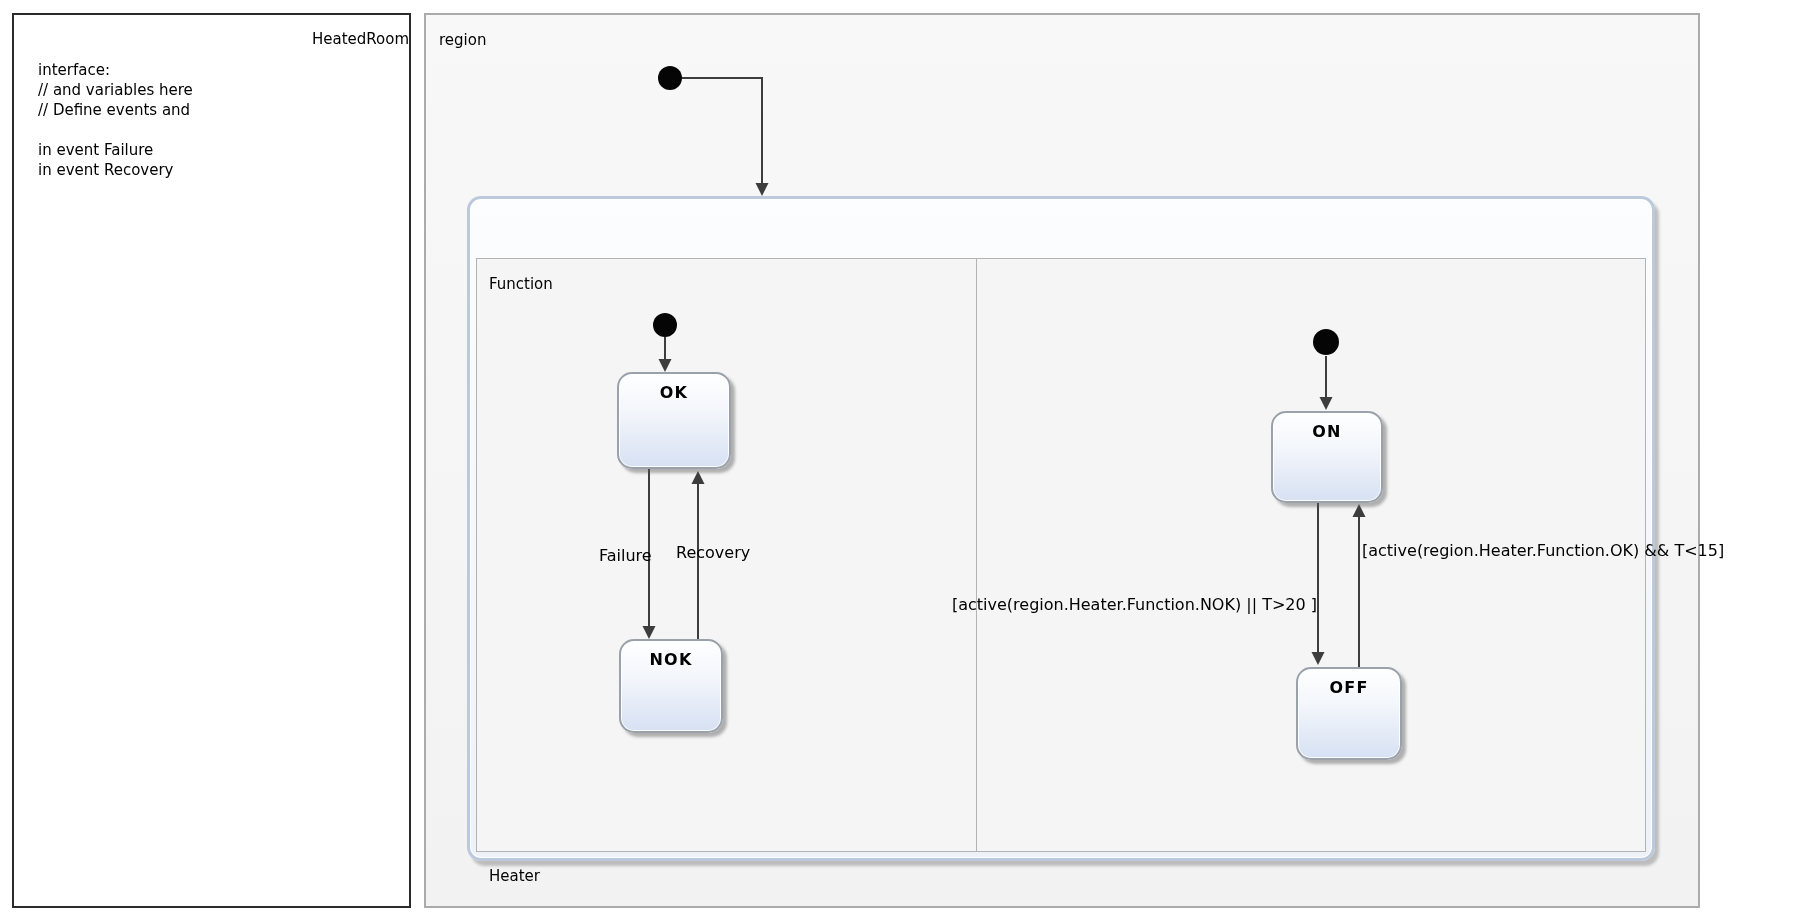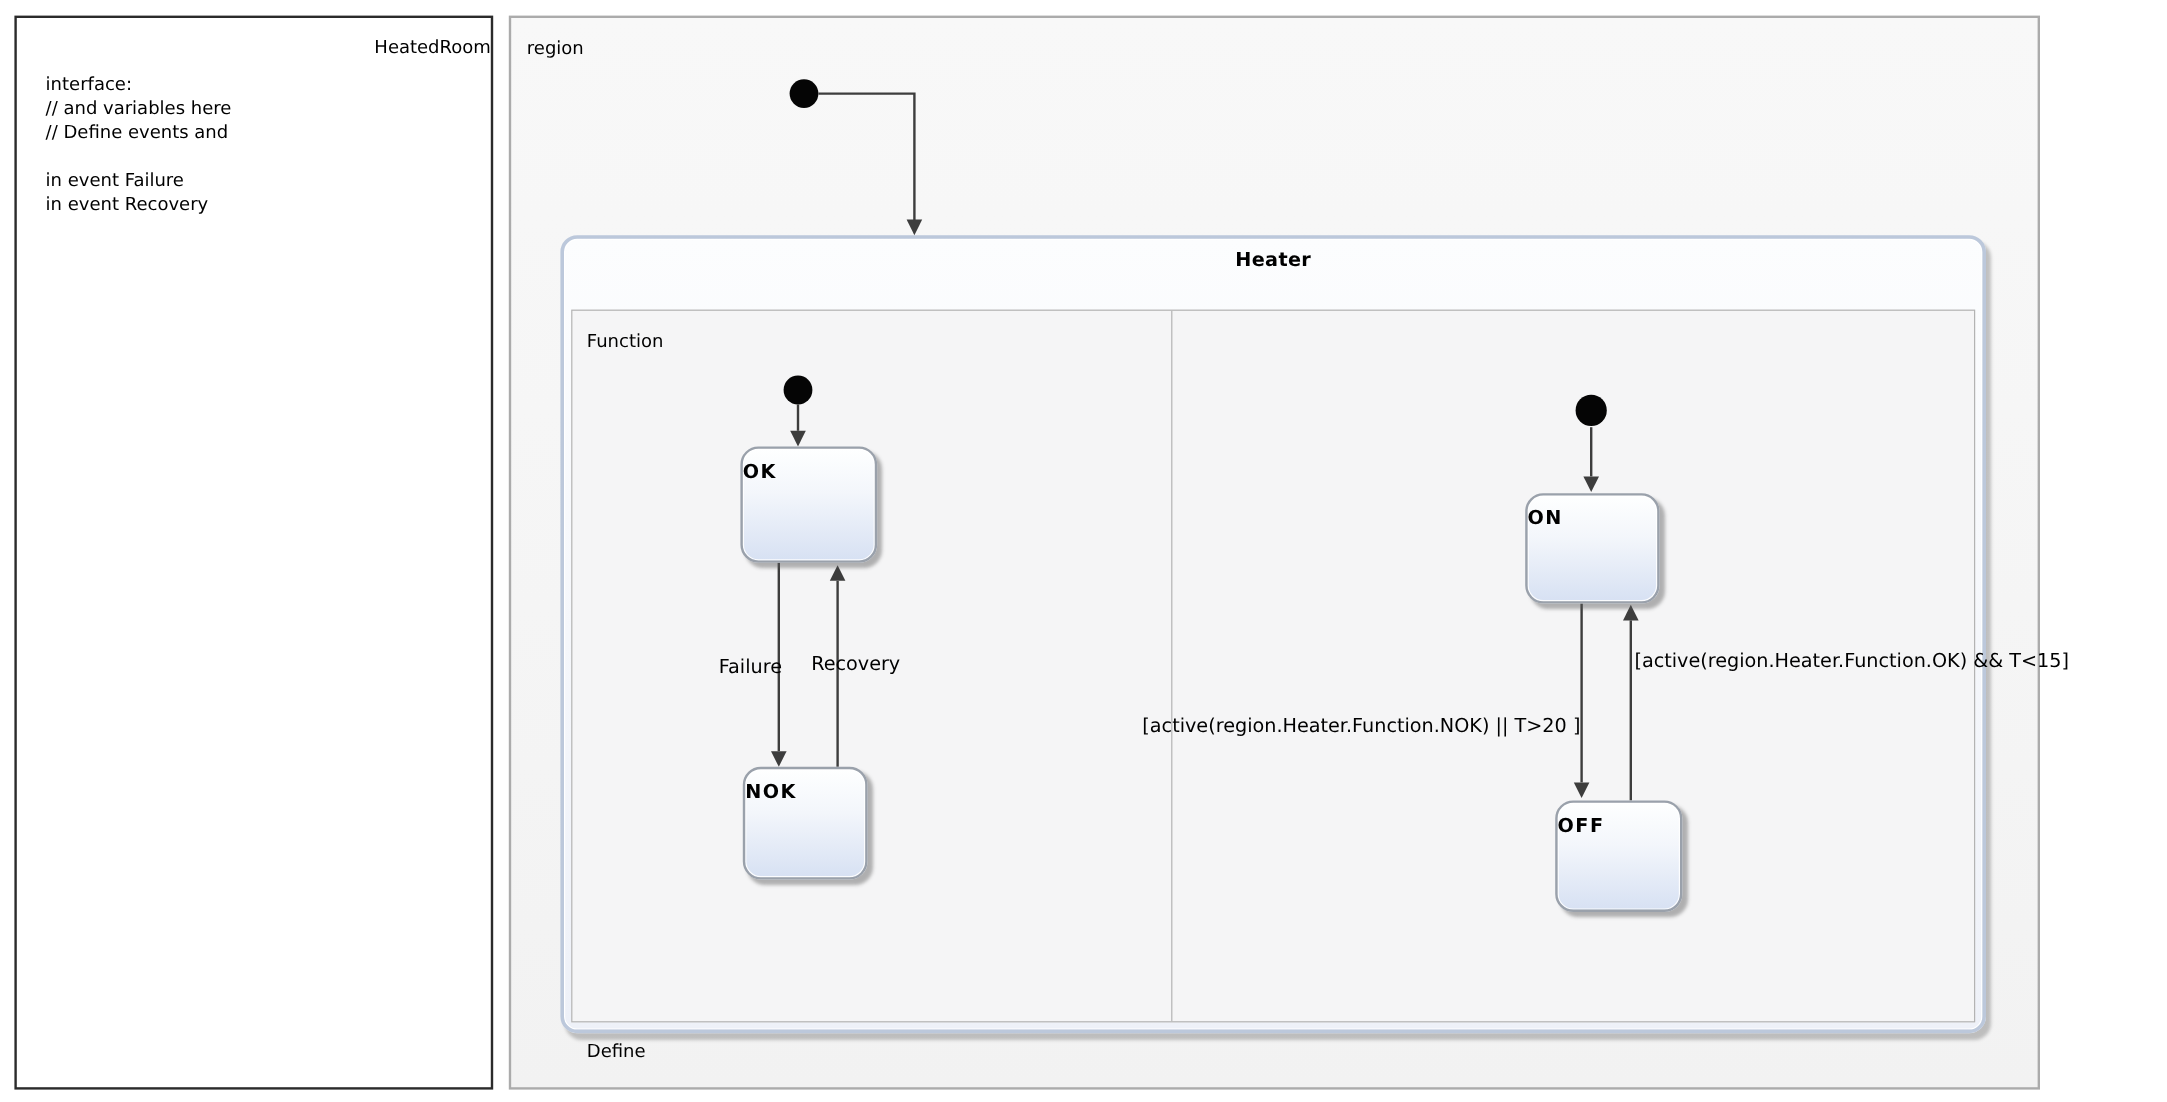--- a/index.html
+++ b/index.html
@@ -51,21 +51,21 @@
   .arrowhead { fill:#3d3d3d; stroke:none; }
   .initial-dot { fill:#050505; stroke:none; }
 
   
   .state {
     position:absolute; border:2px solid #9aa1ab; border-radius:15px;
     background:linear-gradient(180deg,#feffff 0%,#f3f6fb 40%,#d7e1f3 100%);
     box-shadow:4px 4px 3px rgba(90,90,90,0.45), inset 0 0 0 1px rgba(255,255,255,0.9);
     z-index:4;
   }
-  .state-name { display:block; margin-top:9px; 
+  .state-name { display:block; margin-top:9px; text-align:center;
     font-size:16px; font-weight:bold; letter-spacing:1.2px; }
   .state-ok  { left:617px; top:372px; width:114px; height:97px; }
   .state-nok { left:619px; top:639px; width:104px; height:94px; }
   .state-on  { left:1271px; top:411px; width:112px; height:92px; }
   .state-off { left:1296px; top:667px; width:106px; height:93px; }
 
   
   .tr-label { position:absolute; font-size:16px; white-space:nowrap; z-index:5; }
   .lbl-failure  { left:599px; top:546px; }
   .lbl-recovery { left:676px; top:543px; }
@@ -88,27 +88,26 @@
       <div class="decl-line">in event Recovery</div>
       <div class="decl-line"></div>
     </div>
   </div>
 
   <div class="region-canvas">
     <div class="region-label">region</div>
   </div>
 
   <div class="composite-state">
-    <div class="composite-title">Heater</div>
     <div class="compartments">
       <div class="compartment function">
         <div class="compartment-label">Function</div>
       </div>
       <div class="compartment power">
-        <div class="compartment-label">Define</div>
+        <div class="compartment-label">Heater</div>
       </div>
     </div>
   </div>
 
   <svg class="connector-svg" width="1806" height="918" viewBox="0 0 1806 918">
     <g>
       <circle class="initial-dot" cx="670" cy="78" r="12"></circle>
       <path class="conn" d="M682 78 H762 V184"></path>
       <polygon class="arrowhead" points="762,196 755.5,183 768.5,183"></polygon>
     </g>

